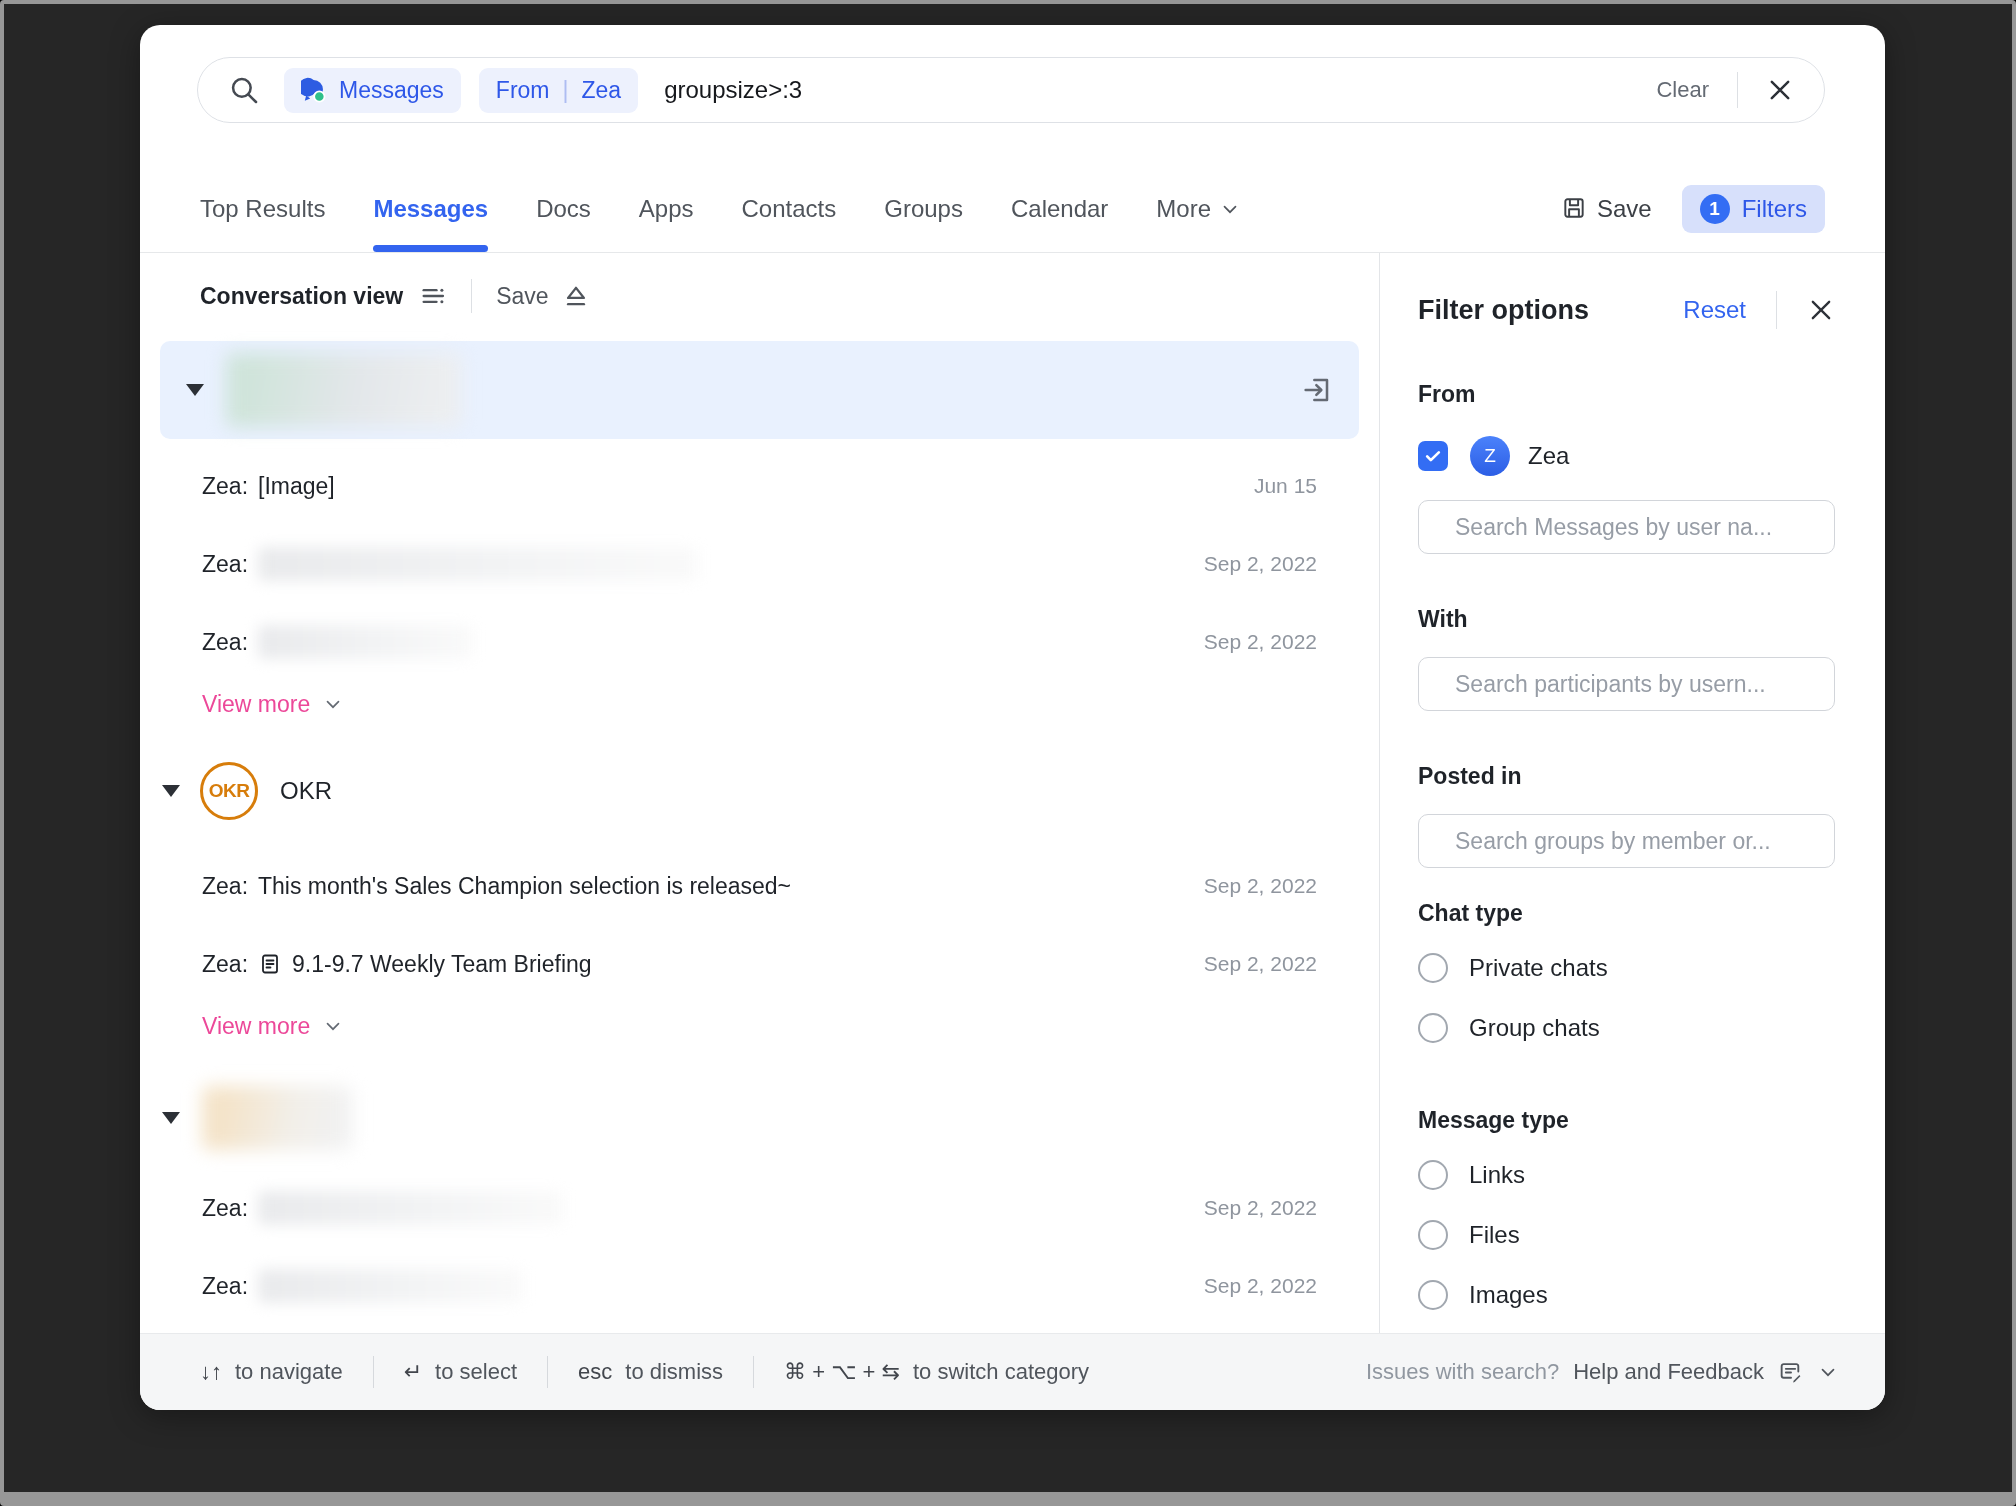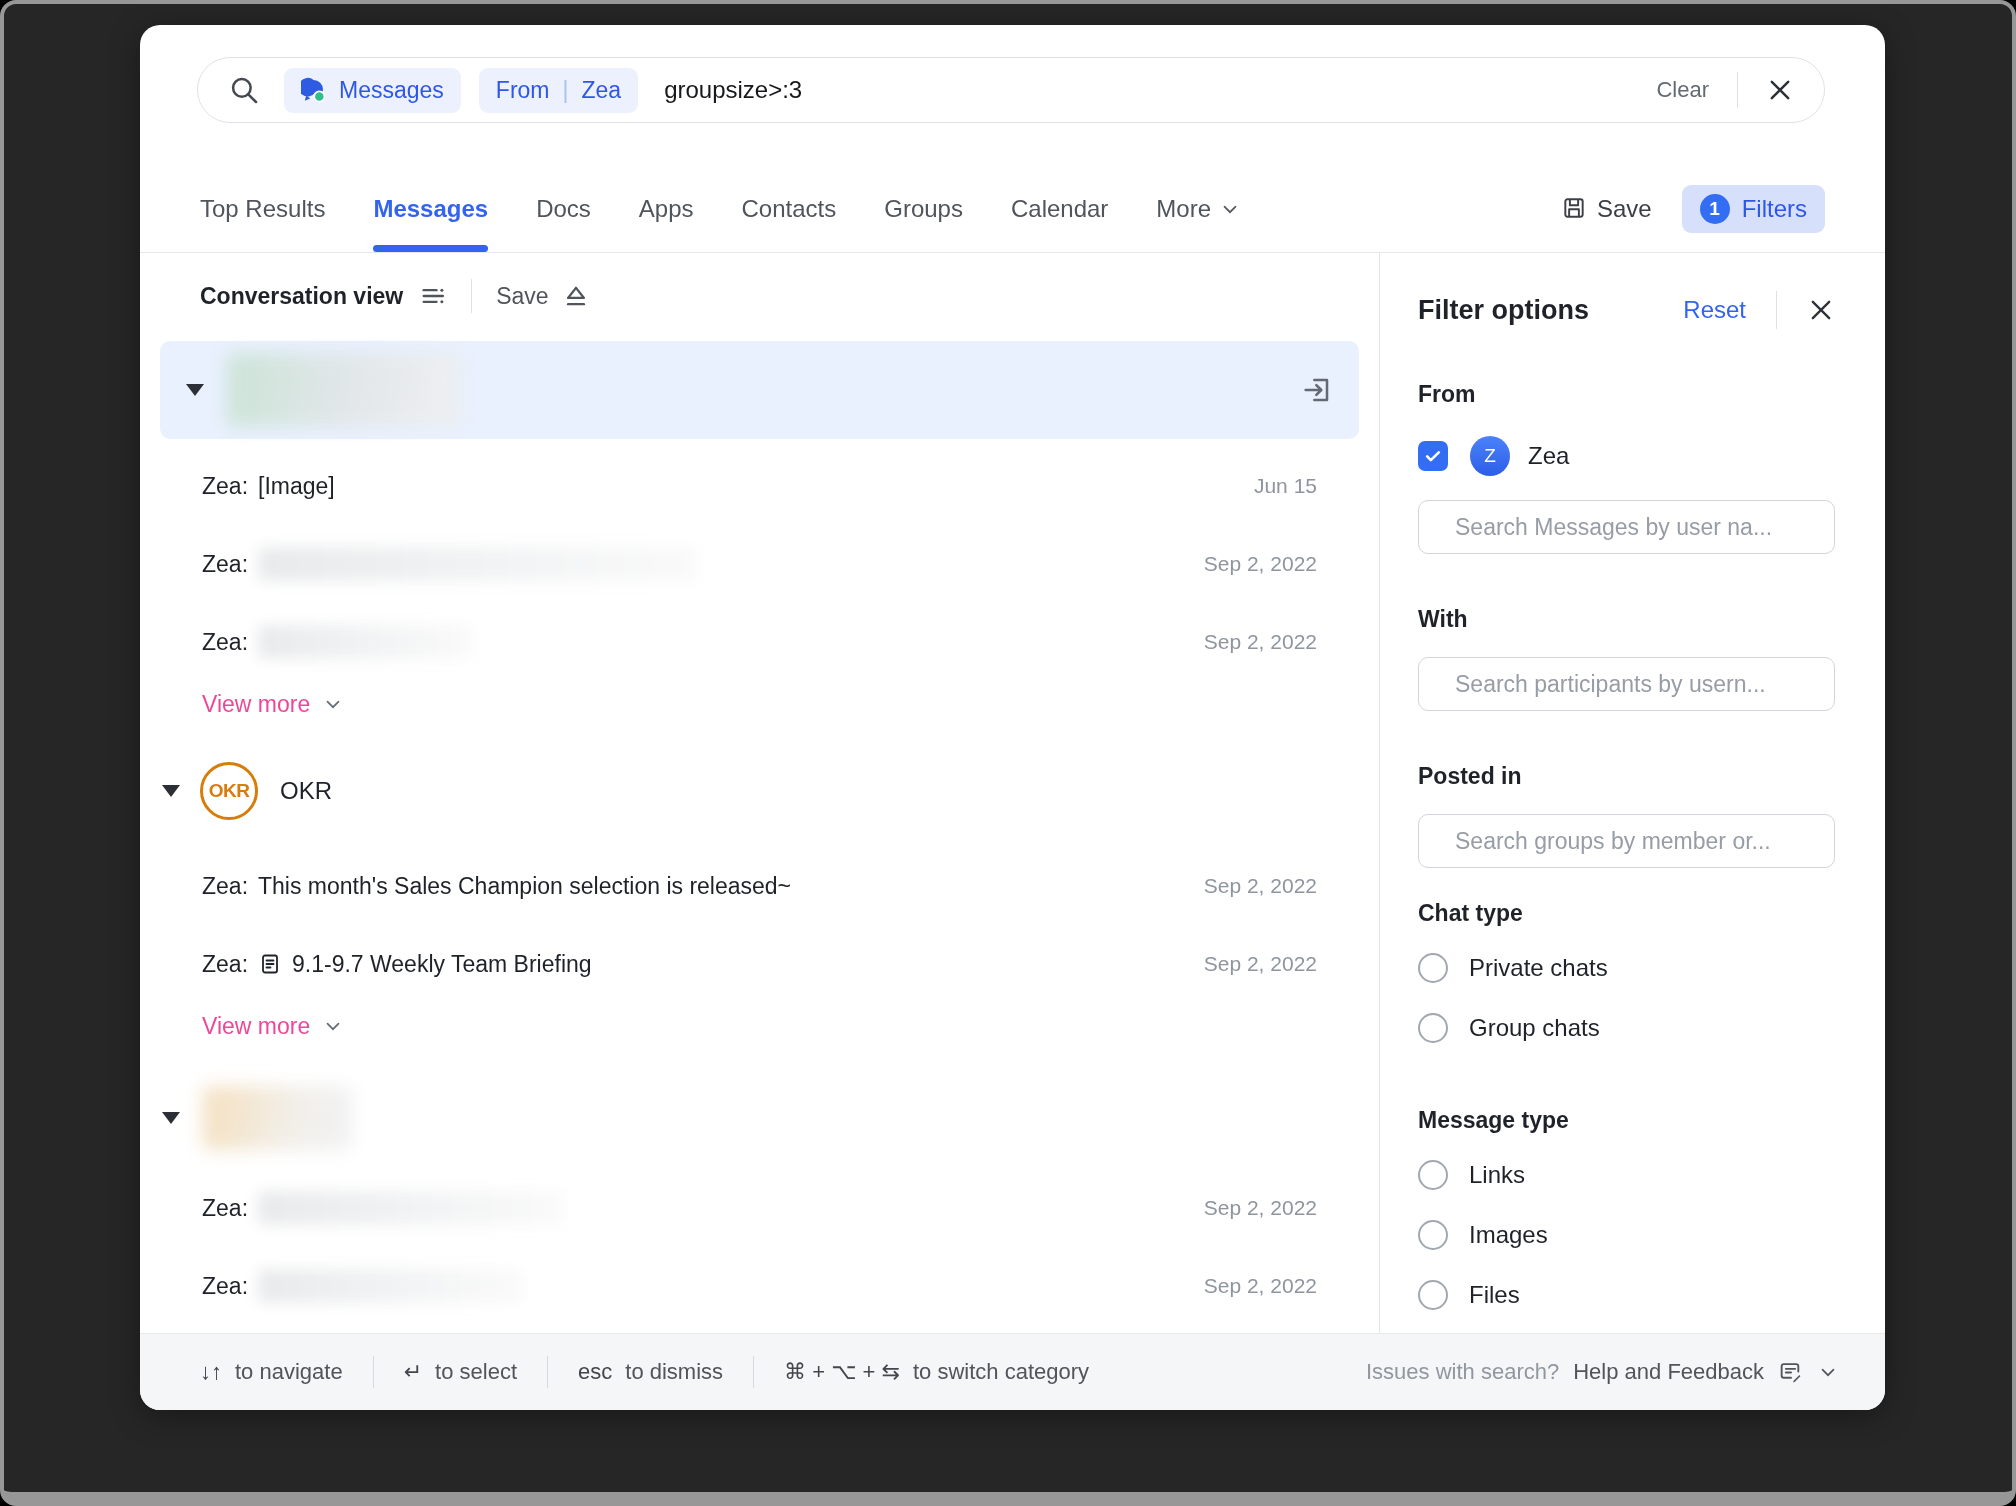--- a/index.html
+++ b/index.html
@@ -1,17 +1,17 @@
 <!DOCTYPE html>
 <html><head>
 <meta charset="utf-8">
 <style>
   html,body{margin:0;padding:0;background:#000;}
   body{font-family:"Liberation Sans",sans-serif;-webkit-font-smoothing:antialiased;}
-  .stage{position:relative;width:2016px;height:1506px;background:#262626;border:4px solid #979797;border-bottom-width:14px;border-radius:16px;box-sizing:border-box;overflow:hidden;}
+  .stage{position:relative;width:2016px;height:1506px;background:#262626;border:4px solid #979797;border-bottom-width:14px;border-radius:4px;box-sizing:border-box;overflow:hidden;}
   .window{position:absolute;left:136px;top:21px;width:1745px;height:1385px;background:#fff;border-radius:20px;overflow:hidden;box-shadow:0 6px 30px rgba(0,0,0,.35);}
 
   
   .searchbar{position:absolute;left:57px;top:32px;right:60px;height:66px;border:1.5px solid #dee1e6;border-radius:36px;display:flex;align-items:center;padding:0 30px;box-sizing:border-box;}
   .searchbar .mag{flex:0 0 auto;margin-right:24px;display:flex;}
   .chip{display:flex;align-items:center;gap:11px;background:#edf1fd;border-radius:9px;height:45px;padding:0 17px;color:#2e57e8;font-size:23px;font-weight:500;margin-right:18px;white-space:nowrap;}
   .chip .sep{color:#aebdf2;font-weight:400;margin:0 2px;}
   .query{font-size:24px;color:#16181c;font-weight:500;margin-left:8px;}
   .sb-right{margin-left:auto;display:flex;align-items:center;}
   .clear{font-size:22px;color:#646a73;}
@@ -327,25 +327,25 @@
           <span class="radio-lbl">Group chats</span>
         </div>
 
         <div class="fp-h mt60">Message type</div>
         <div class="radio-row">
           <span class="radio"></span>
           <span class="radio-lbl">Links</span>
         </div>
         <div class="radio-row">
           <span class="radio"></span>
+          <span class="radio-lbl">Files</span>
+        </div>
+        <div class="radio-row">
+          <span class="radio"></span>
           <span class="radio-lbl">Images</span>
-        </div>
-        <div class="radio-row">
-          <span class="radio"></span>
-          <span class="radio-lbl">Files</span>
         </div>
       </div>
     </div>
 
     <div class="footer">
       <span class="sc">
         <span class="keys">↓↑</span>
         <span>to navigate</span>
       </span>
       <span class="fpipe"></span>

